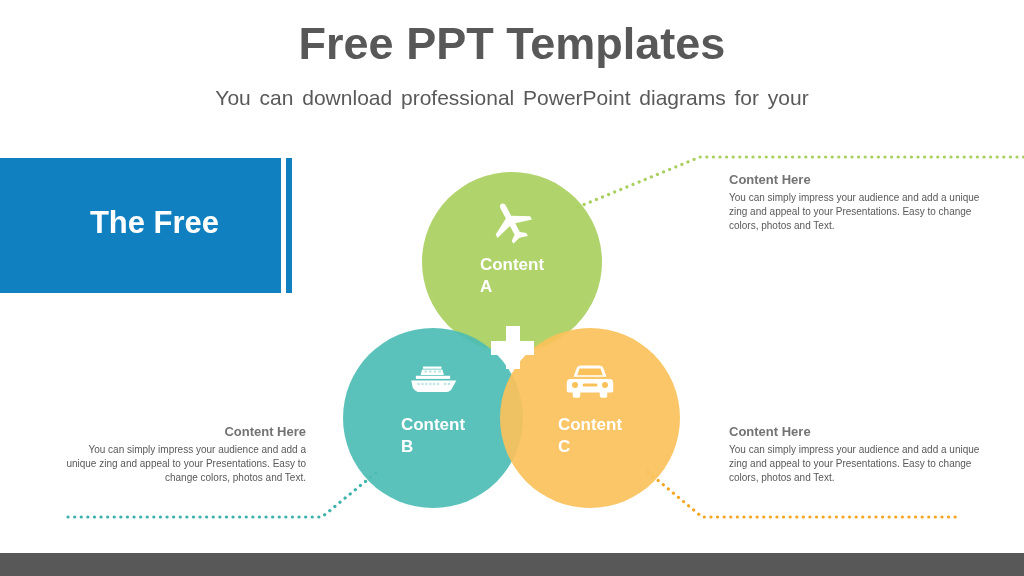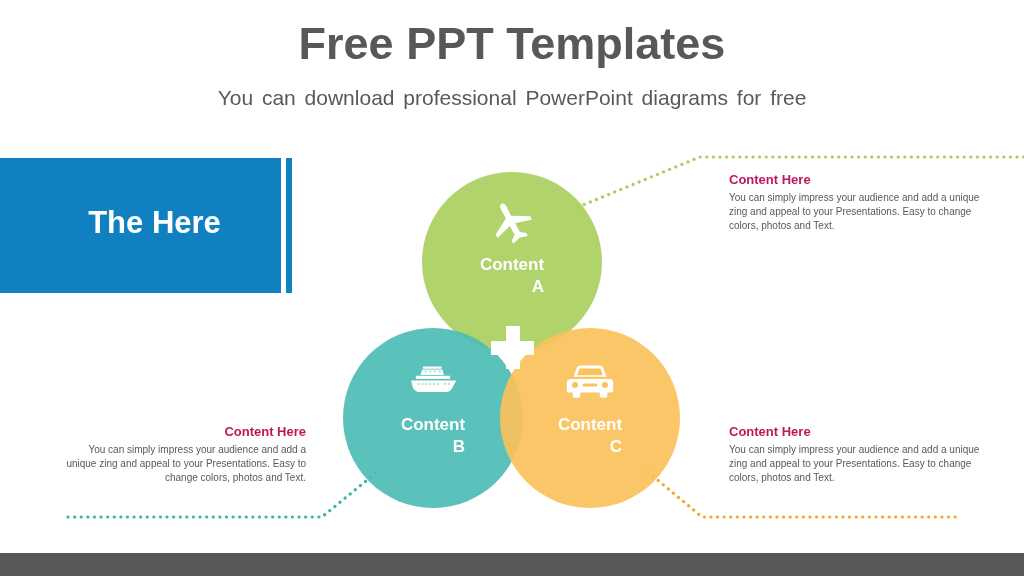--- a/index.html
+++ b/index.html
@@ -49,63 +49,63 @@
   .c-a { left: 422px; top: 172px;  width: 180px; height: 180px; background: rgba(169,207,95,0.92); }
   .c-b { left: 343px; top: 328px;  width: 180px; height: 180px; background: rgba(77,189,181,0.92); }
   .c-c { left: 500px; top: 328px;  width: 180px; height: 180px; background: rgba(251,193,90,0.92); }
 
   .circle .glyph {
     color: #ffffff; margin-top: 26px; height: 48px;
     display: flex; align-items: center; justify-content: center;
   }
   .c-b .glyph, .c-c .glyph { margin-top: 30px; }
   .circle .clabel {
-    color: #ffffff; font-size: 17px; font-weight: bold; text-align: right;
+    color: #ffffff; font-size: 17px; font-weight: bold; text-align: left;
     line-height: 1.3; margin-top: 8px;
   }
 
   .plus {
     position: absolute; left: 491px; top: 326px; width: 43px; height: 43px;
     z-index: 5;
   }
   .plus::before, .plus::after {
     content: ""; position: absolute; background: #ffffff;
   }
   .plus::before { left: 14.5px; top: 0;    width: 14px; height: 43px; }
   .plus::after  { left: 0;    top: 14.5px; width: 43px; height: 14px; }
 
   
   .block { position: absolute; }
   .block h3 {
-    font-size: 13px; font-weight: bold; color: #be185d; margin-bottom: 4px;
+    font-size: 13px; font-weight: bold; color: #737373; margin-bottom: 4px;
   }
   .block p {
     font-size: 10px; color: #595959; line-height: 1.38;
   }
   .blk-tr { left: 729px; top: 172px; width: 270px; text-align: left; }
   .blk-bl { left: 62px;  top: 424px; width: 244px; text-align: right; }
   .blk-br { left: 729px; top: 424px; width: 270px; text-align: left; }
 
   
   .footer {
     position: absolute; left: 0; top: 553px; width: 1024px; height: 23px;
     background: #585858;
   }
 </style>
 </head>
 <body>
 
 <div class="slide">
 
   <div class="title">Free PPT Templates</div>
-  <div class="subtitle">You can download professional PowerPoint diagrams for free</div>
+  <div class="subtitle">You can download professional PowerPoint diagrams for your</div>
 
   <div class="banner">
     <div class="banner-text">
-      <span>The Here</span><br>
+      <span>The Free</span><br>
     </div>
   </div>
   <div class="banner-rule"></div>
 
   <svg class="venn" viewBox="0 0 1024 576" xmlns="http://www.w3.org/2000/svg">
 
     <polyline points="578,207 700,157 1024,157" fill="none" stroke="#A9CF5F" stroke-width="3.2" stroke-linecap="round" stroke-dasharray="0.1 6.5"></polyline>
 
     <polyline points="68,517 322,517 377,472" fill="none" stroke="#3BB3AC" stroke-width="3.2" stroke-linecap="round" stroke-dasharray="0.1 6.5"></polyline>
 

